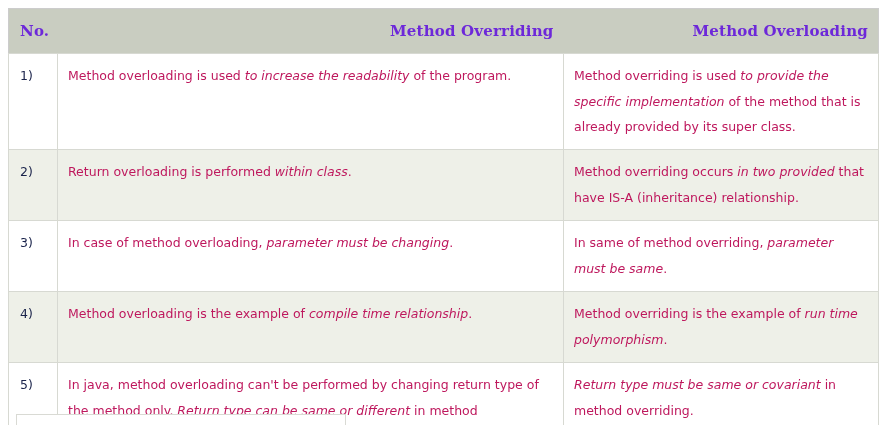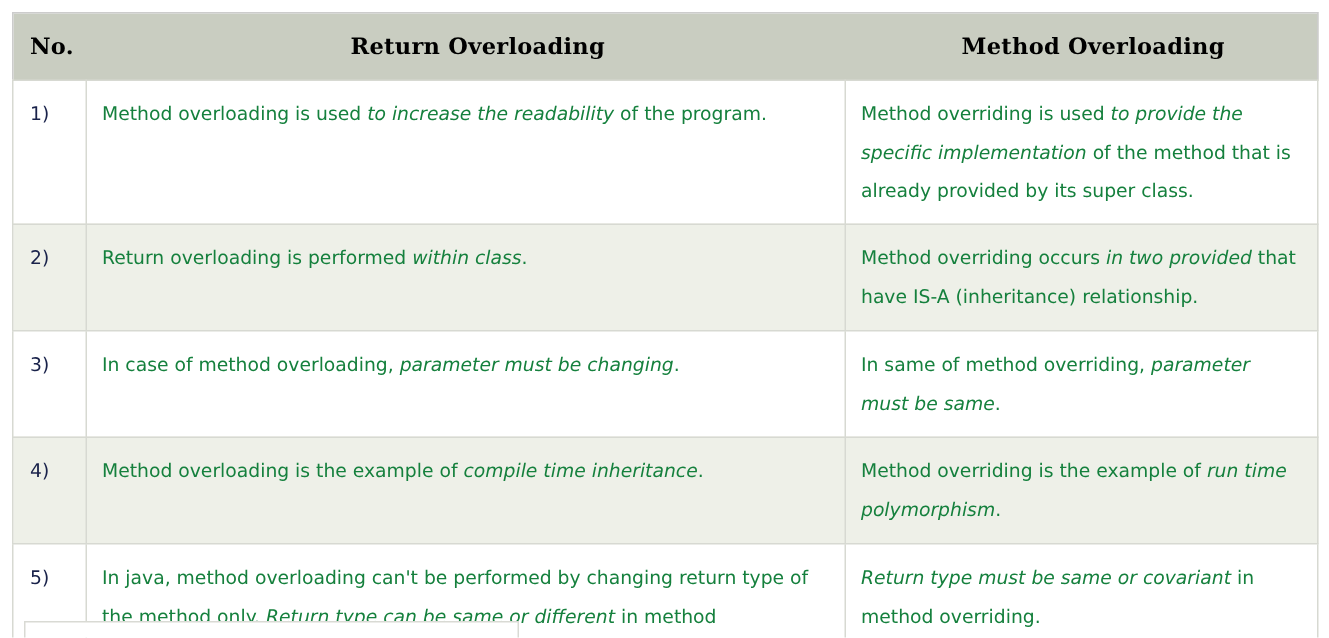--- a/index.html
+++ b/index.html
@@ -32,35 +32,35 @@
   table.compare col.col-no    { width: 49px; }
   table.compare col.col-left  { width: 506px; }
   table.compare col.col-right { width: 315px; }
 
   thead th {
     background: #c9cdc1;
     border: none;
     font-family: "DejaVu Serif", serif;
     font-weight: bold;
     font-size: 15px;
-    color: #000000;
-    text-align: center;
+    color: #6d28d9;
+    text-align: right;
     padding: 13px 10px 13px 26px;
     vertical-align: middle;
     letter-spacing: 0.2px;
   }
   thead th.th-no { padding-left: 11px; }
 
   tbody td {
     border: 1px solid #d7d9d2;
     border-left-color: #d7d9d2;
     border-right-color: #d7d9d2;
     font-size: 12.5px;
     line-height: 2.05;
-    color: #15803d;
+    color: #be185d;
     vertical-align: top;
     padding: 9px 10px 9px 10px;
   }
   tbody td.cell-no {
     padding-left: 11px;
     color: #19224a;
   }
 
   tbody tr.row-odd td  { background: #ffffff; }
   tbody tr.row-even td { background: #eef0e8; }
@@ -91,21 +91,21 @@
 
   <table class="compare">
     <colgroup>
       <col class="col-no">
       <col class="col-left">
       <col class="col-right">
     </colgroup>
     <thead>
       <tr>
         <th class="th-no">No.</th>
-        <th>Return Overloading</th>
+        <th>Method Overriding</th>
         <th>Method Overloading</th>
       </tr>
     </thead>
     <tbody id="table-body">
         <tr class="row-1 row-odd">
           <td class="cell-no">1)</td>
           <td><span>Method overloading is used </span><em>to increase the readability</em><span> of the program.</span></td>
           <td><span>Method overriding is used </span><em>to provide the specific implementation</em><span> of the method that is already provided by its super class.</span></td>
         </tr>
         <tr class="row-2 row-even">
@@ -113,21 +113,21 @@
           <td><span>Return overloading is performed </span><em>within class</em><span>.</span></td>
           <td><span>Method overriding occurs </span><em>in two provided</em><span> that have IS-A (inheritance) relationship.</span></td>
         </tr>
         <tr class="row-3 row-odd">
           <td class="cell-no">3)</td>
           <td><span>In case of method overloading, </span><em>parameter must be changing</em><span>.</span></td>
           <td><span>In same of method overriding, </span><em>parameter must be same</em><span>.</span></td>
         </tr>
         <tr class="row-4 row-even">
           <td class="cell-no">4)</td>
-          <td><span>Method overloading is the example of </span><em>compile time inheritance</em><span>.</span></td>
+          <td><span>Method overloading is the example of </span><em>compile time relationship</em><span>.</span></td>
           <td><span>Method overriding is the example of </span><em>run time polymorphism</em><span>.</span></td>
         </tr>
         <tr class="row-5 row-odd">
           <td class="cell-no">5)</td>
           <td><span>In java, method overloading can't be performed by changing return type of the method only. </span><em>Return type can be same or different</em><span> in method overloading. But you must have to change the parameter.</span></td>
           <td><em>Return type must be same or covariant</em><span> in method overriding.</span></td>
         </tr>
       </tbody>
   </table>
 

